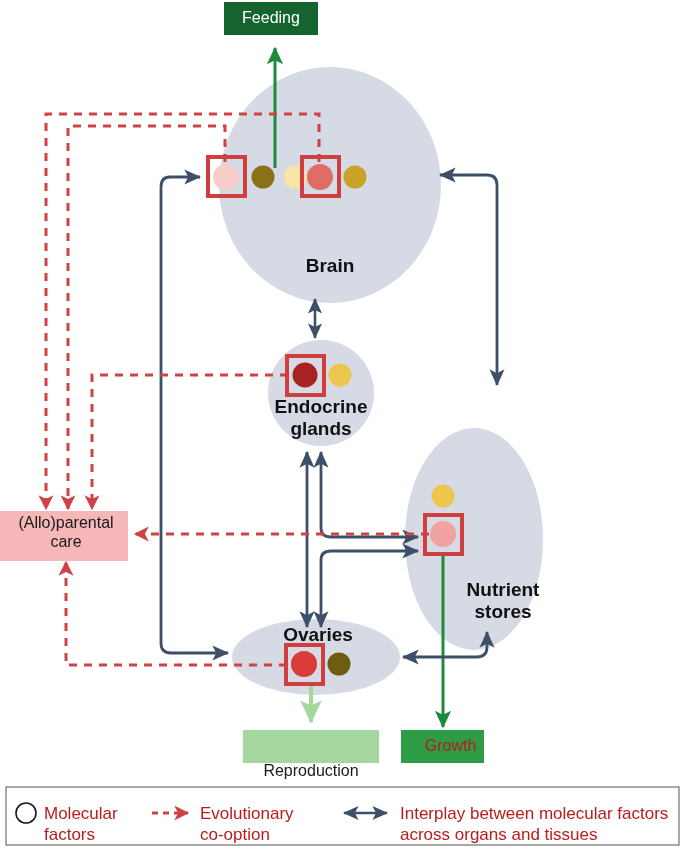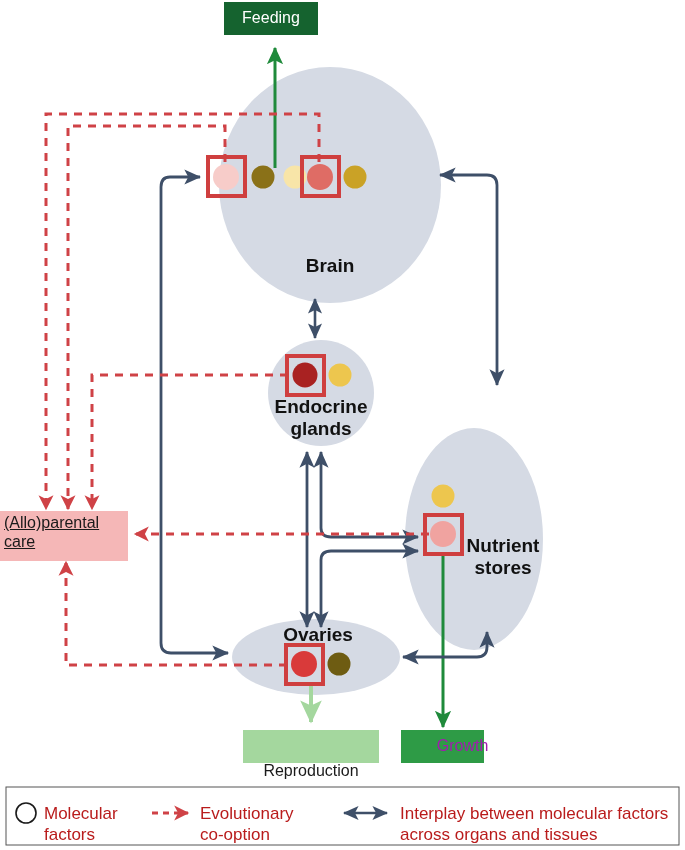--- a/index.html
+++ b/index.html
@@ -136,33 +136,33 @@
 
     <circle cx="26" cy="813" r="10" fill="none" stroke="#1a1a1a" stroke-width="1.6"></circle>
 
     <path d="M152,813 L188,813" fill="none" stroke="#cf4246" stroke-width="3" stroke-dasharray="6,5" marker-end="url(#redArrow)"></path>
 
     <path d="M344,813 L387,813" fill="none" stroke="#3e4f68" stroke-width="2.6" marker-start="url(#navyArrowStart)" marker-end="url(#navyArrow)"></path>
   </svg>
 
   <div class="lbl box-label" style="left:224px; top:8px; width:94px; color:#ffffff;">Feeding</div>
 
-  <div class="lbl box-label" style="left:4px; top:513px; width:124px; text-align:left; color:#1a1a1a;text-decoration:underline;">(Allo)parental
+  <div class="lbl box-label" style="left:4px; top:513px; width:124px; text-align:center; color:#1a1a1a;">(Allo)parental
 care</div>
 
   <div class="lbl box-label" style="left:243px; top:736px; width:136px; color:#1a1a1a;margin-top:25px;">Reproduction</div>
 
-  <div class="lbl box-label" style="left:401px; top:736px; width:99px; color:#a21caf;padding-left:12px;">Growth</div>
+  <div class="lbl box-label" style="left:401px; top:736px; width:99px; color:#b91c1c;">Growth</div>
 
   <div class="lbl organ-label" style="left:280px; top:255px; width:100px;">Brain</div>
 
   <div class="lbl organ-label" style="left:268px; top:396px; width:106px;">Endocrine
 glands</div>
 
-  <div class="lbl organ-label" style="left:455px; top:535px; width:96px;">Nutrient
+  <div class="lbl organ-label" style="left:455px; top:579px; width:96px;">Nutrient
 stores</div>
 
   <div class="lbl organ-label" style="left:268px; top:624px; width:100px;">Ovaries</div>
 
   <div class="lbl legend-text" style="left:44px; top:803px;">Molecular
 factors</div>
 
   <div class="lbl legend-text" style="left:200px; top:803px;">Evolutionary
 co-option</div>
 

